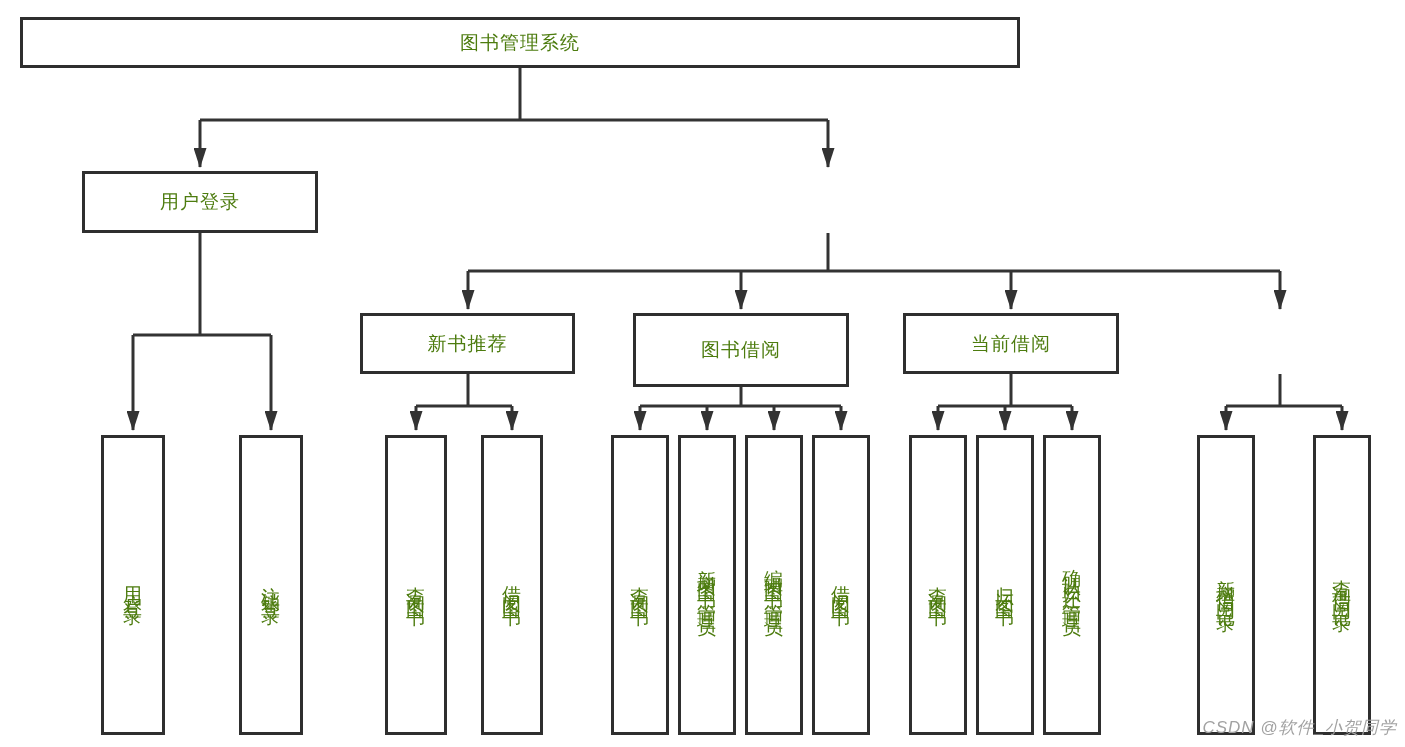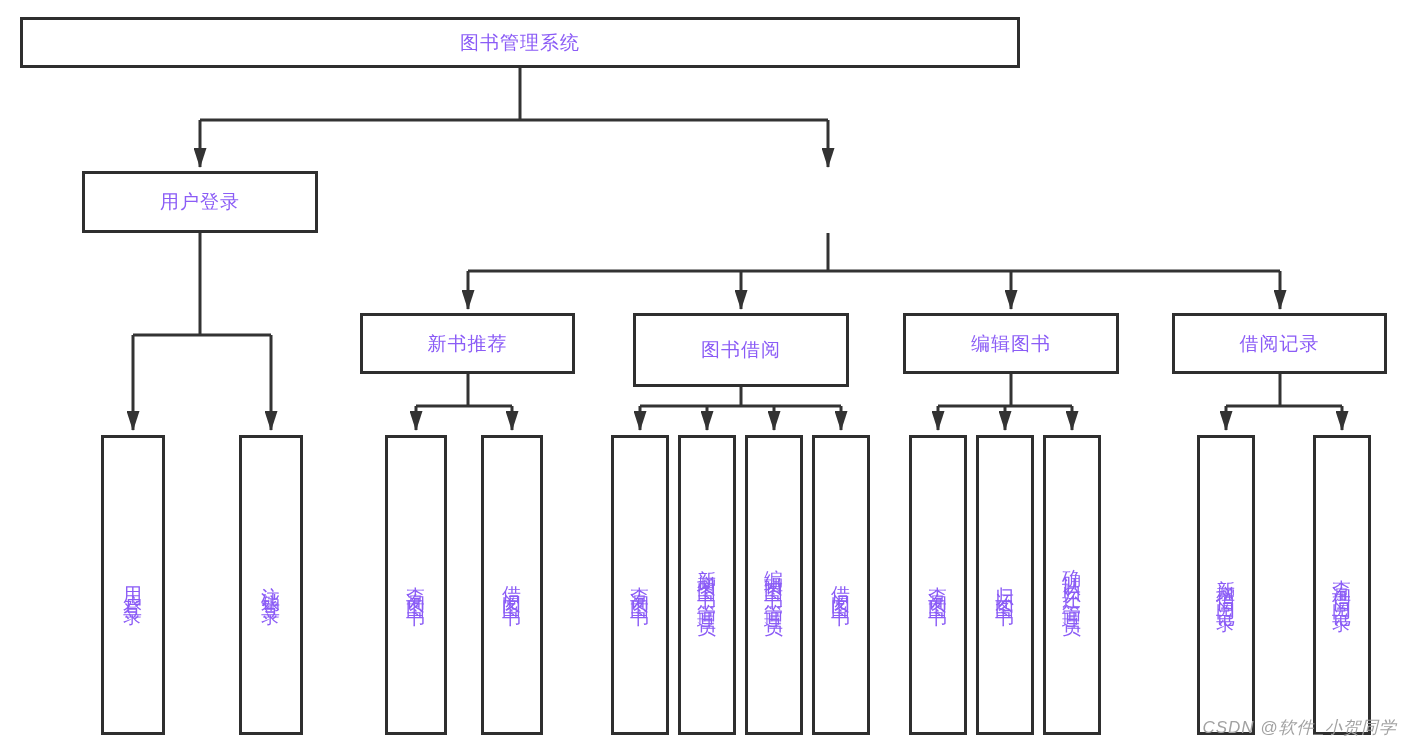--- a/index.html
+++ b/index.html
@@ -23,21 +23,21 @@
     pointer-events: none;
   }
   .box {
     position: absolute;
     box-sizing: border-box;
     border: 3px solid #2f2f2f;
     background: #ffffff;
     display: flex;
     align-items: center;
     justify-content: center;
-    color: #8b5cf6;
+    color: #4d7c0f;
   }
   .box.h span {
     font-size: 19px;
     letter-spacing: 1px;
     white-space: nowrap;
   }
   .box.v span {
     writing-mode: vertical-rl;
     text-orientation: mixed;
     font-size: 19px;
@@ -119,24 +119,21 @@
     <span>用户登录</span>
   </div>
 
   <div class="box h" style="left:360px;top:313px;width:215px;height:61px">
     <span>新书推荐</span>
   </div>
   <div class="box h" style="left:633px;top:313px;width:216px;height:74px">
     <span>图书借阅</span>
   </div>
   <div class="box h" style="left:903px;top:313px;width:216px;height:61px">
-    <span>编辑图书</span>
-  </div>
-  <div class="box h" style="left:1172px;top:313px;width:215px;height:61px">
-    <span>借阅记录</span>
+    <span>当前借阅</span>
   </div>
 
   <div class="box v" style="left:101px;top:435px;width:64px;height:300px">
     <span>用户登录</span>
   </div>
   <div class="box v" style="left:239px;top:435px;width:64px;height:300px">
     <span>注销登录</span>
   </div>
 
   <div class="box v" style="left:385px;top:435px;width:62px;height:300px">

